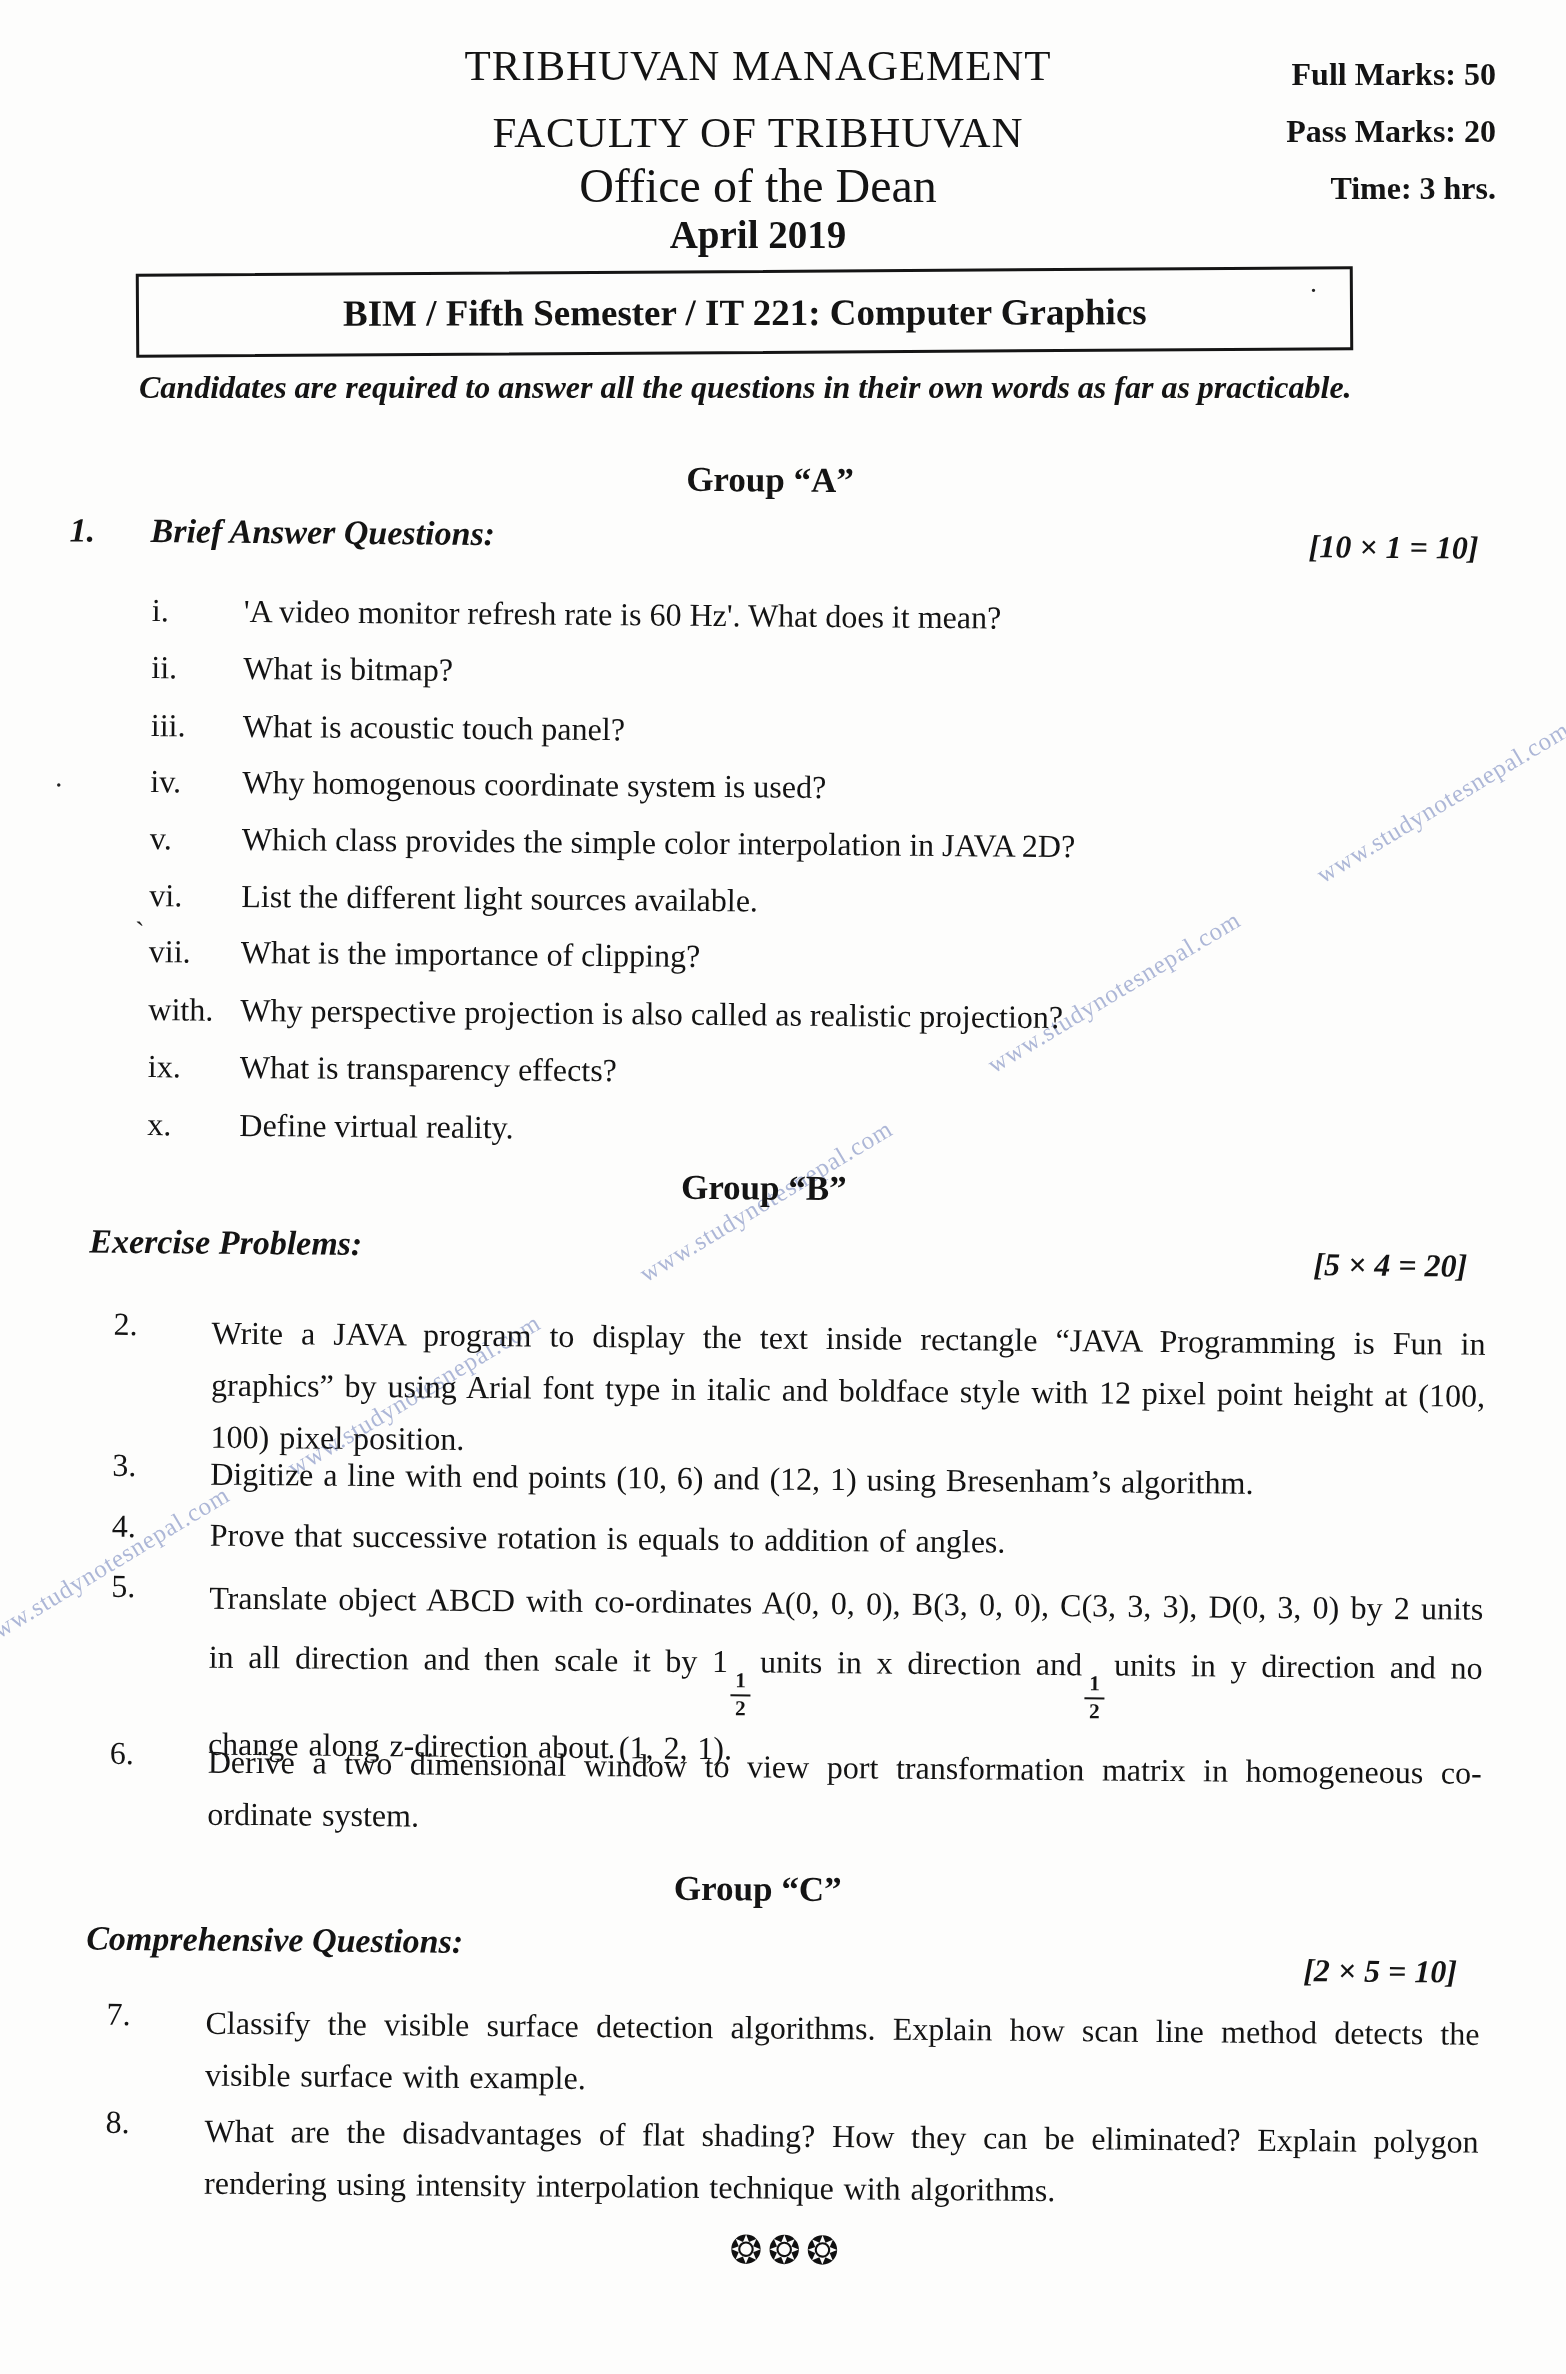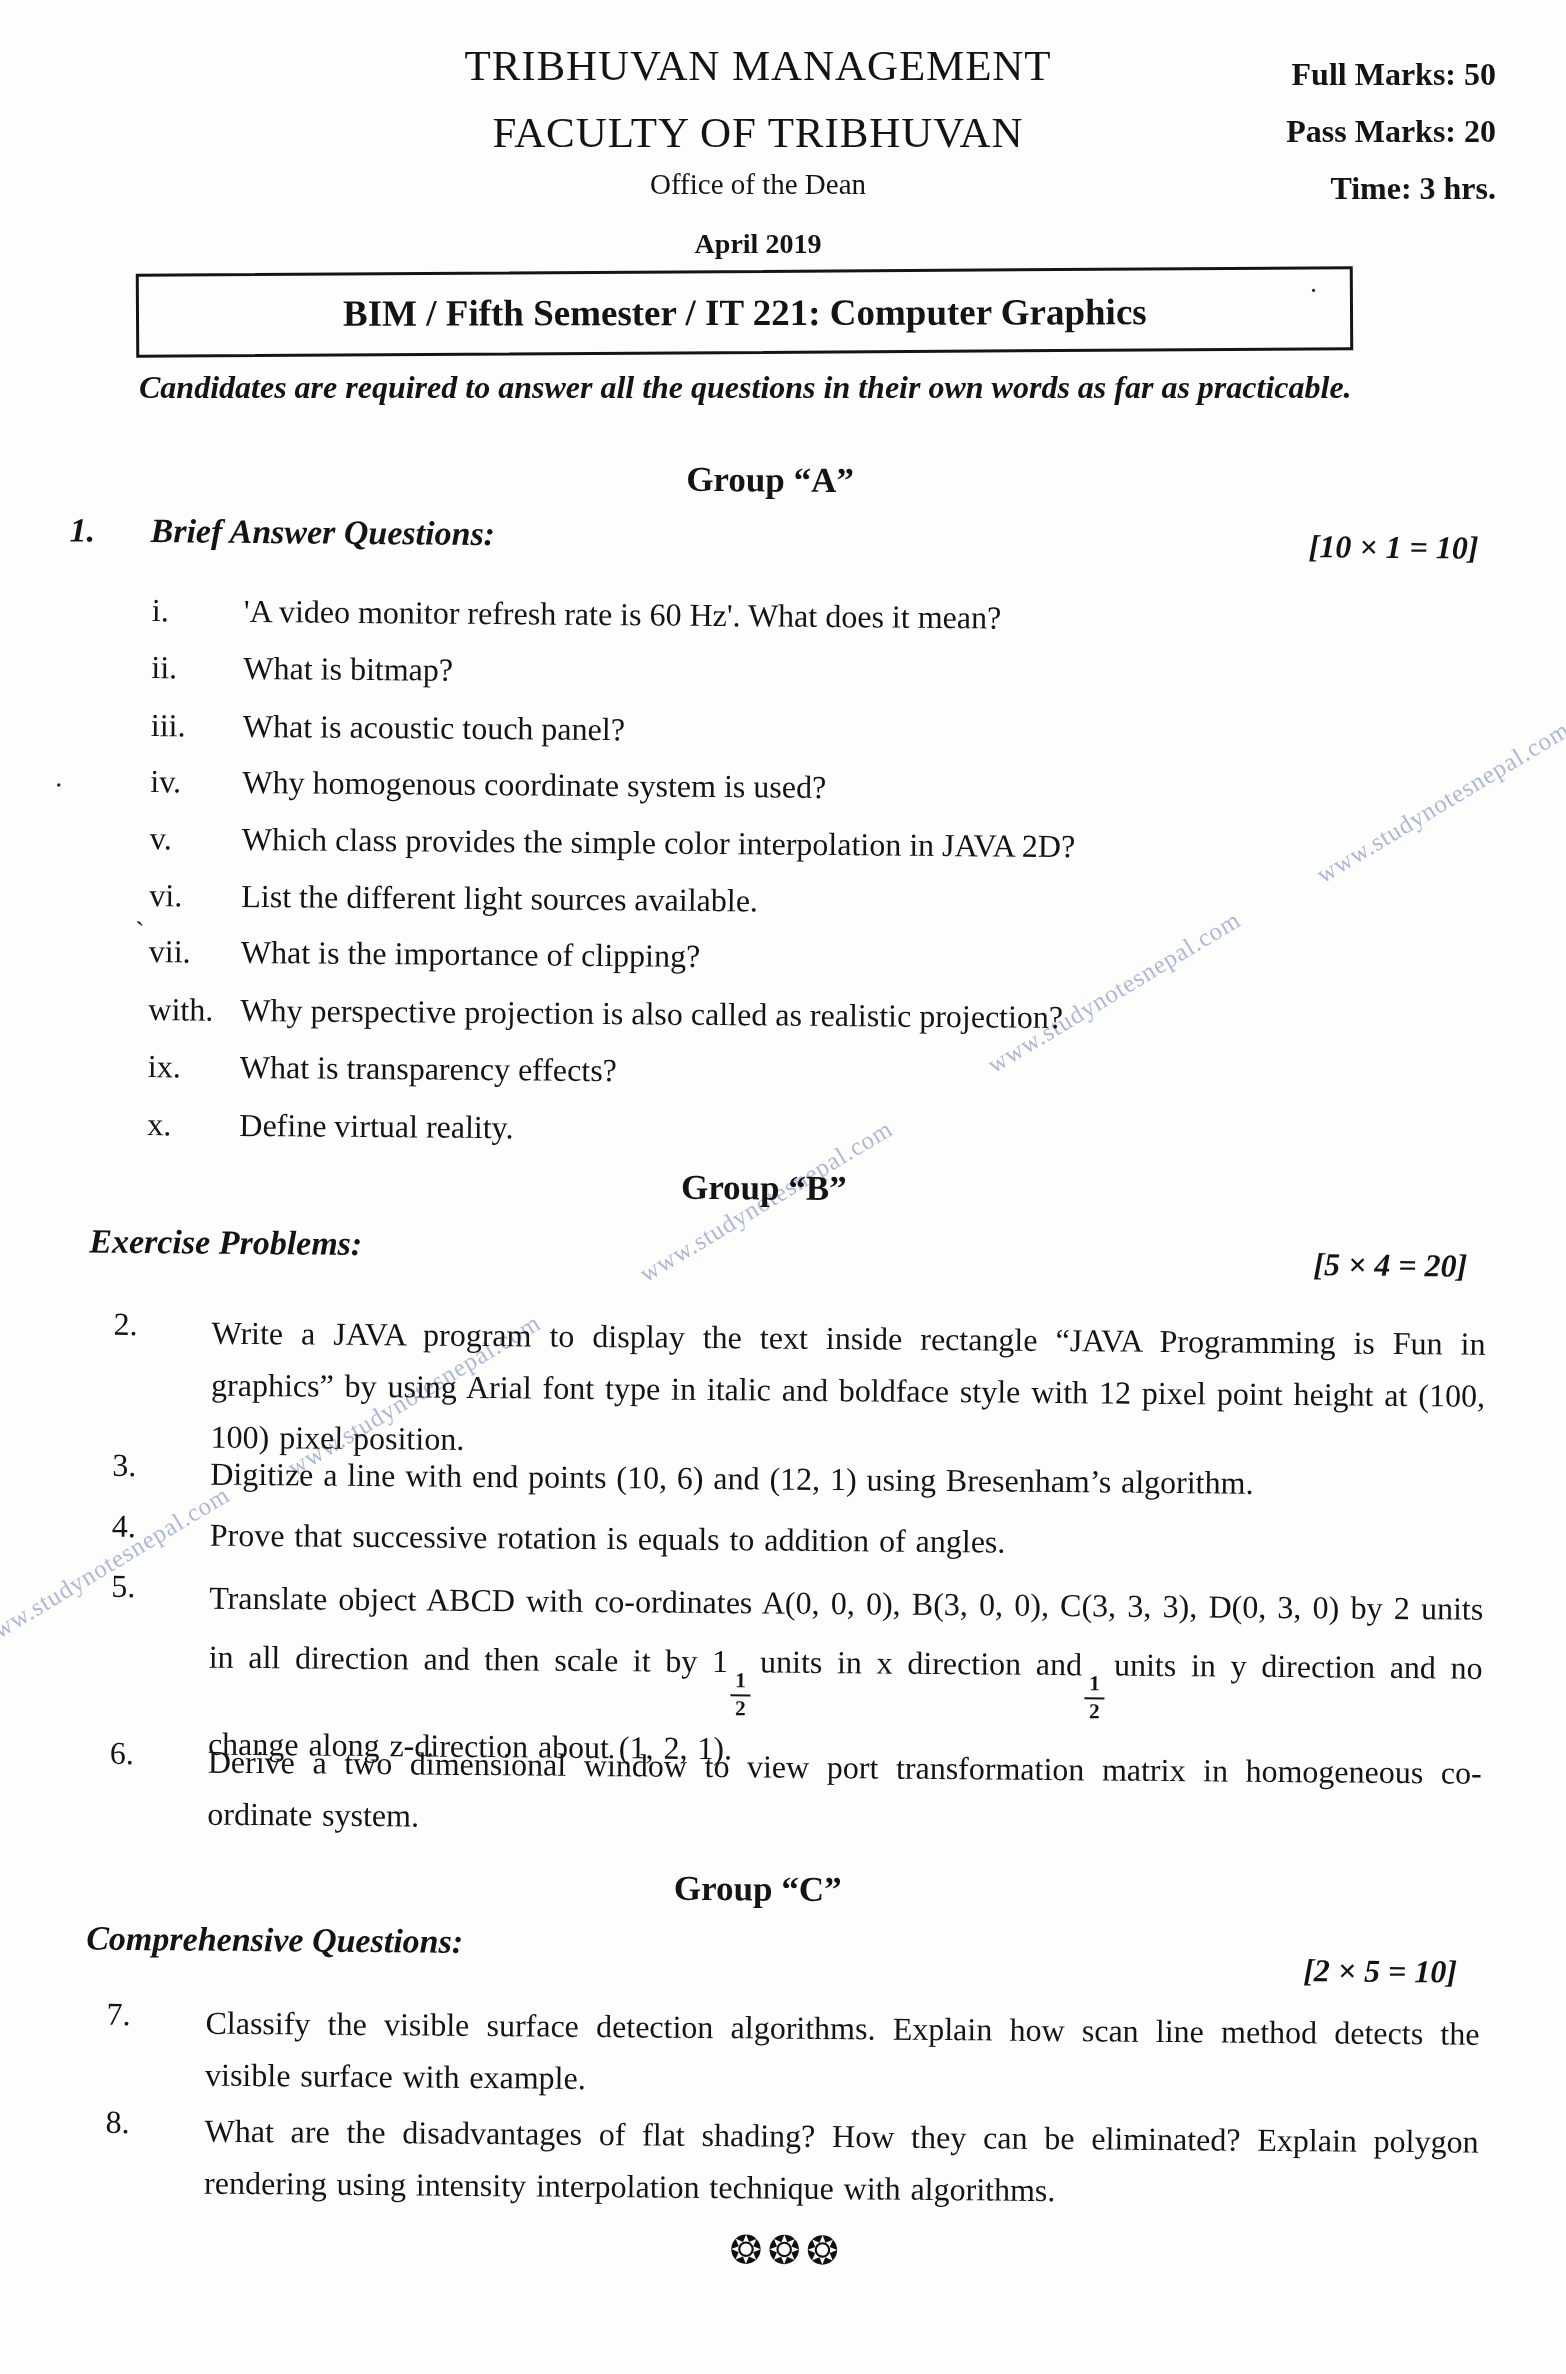--- a/index.html
+++ b/index.html
@@ -6,22 +6,22 @@
   body{
     width:1567px;height:2375px;position:relative;overflow:hidden;
     background:#fdfdfc;color:#141414;
     font-family:"Liberation Serif","DejaVu Serif",serif;
   }
   .abs{position:absolute;}
   
   .head-center{left:0;top:0;width:1516px;text-align:center;}
   .h-univ{top:41px;font-size:43px;letter-spacing:0.9px;}
   .h-fac{top:108px;font-size:43px;letter-spacing:0.9px;}
-  .h-office{top:168px;font-size:29px;}
-  .h-date{top:228px;font-size:28px;font-weight:700;}
+  .h-office{top:158px;font-size:48px;}
+  .h-date{top:212px;font-size:39px;font-weight:700;}
   .marks-block{right:71px;top:46px;text-align:right;font-size:32px;font-weight:700;line-height:57px;}
   
   .banner-box{
     left:136px;top:270px;width:1211px;height:78px;
     border:3.7px solid #151515;
     display:flex;align-items:center;justify-content:center;
     transform:rotate(-0.35deg);
     background:transparent;
   }
   .banner-text{font-size:37px;font-weight:700;transform:rotate(0.25deg);}

